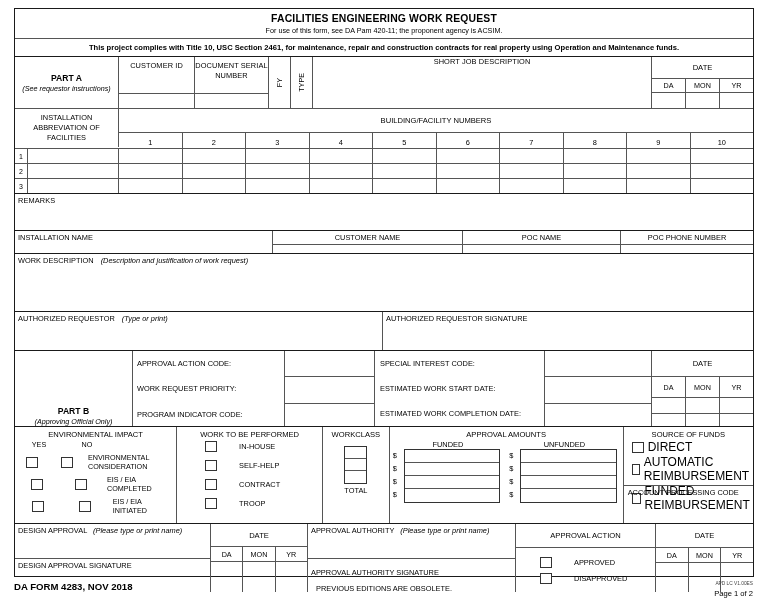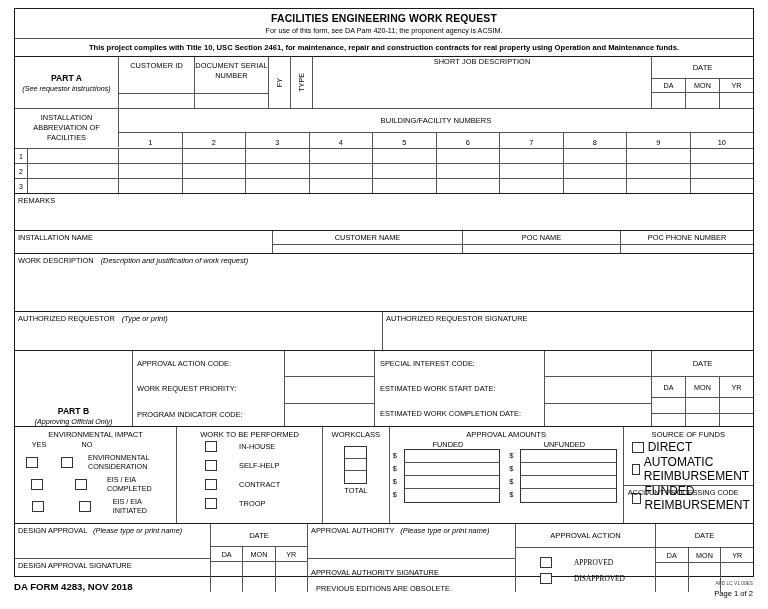--- a/index.html
+++ b/index.html
@@ -599,21 +599,21 @@
             <span class="it" style="padding-left:4px;">(Please type or print name)</span>
           </div>
         </div>
         <div style="flex:1;">
           <div class="da-line">APPROVAL AUTHORITY SIGNATURE</div>
         </div>
       </div>
 
       <div class="cell act-col br" style="display:flex;flex-direction:column;">
         <div class="bb" style="height:23px;display:flex;align-items:center;justify-content:center;font-size:7.6px;">APPROVAL ACTION</div>
-        <div style="flex:1;padding-top:4px;font-family:Liberation Serif, serif;">
+        <div style="flex:1;padding-top:4px;">
           <div class="act-line">
             <span class="chk"></span>
             <span class="atxt">APPROVED</span>
           </div>
           <div class="act-line">
             <span class="chk"></span>
             <span class="atxt">DISAPPROVED</span>
           </div>
         </div>
       </div>

